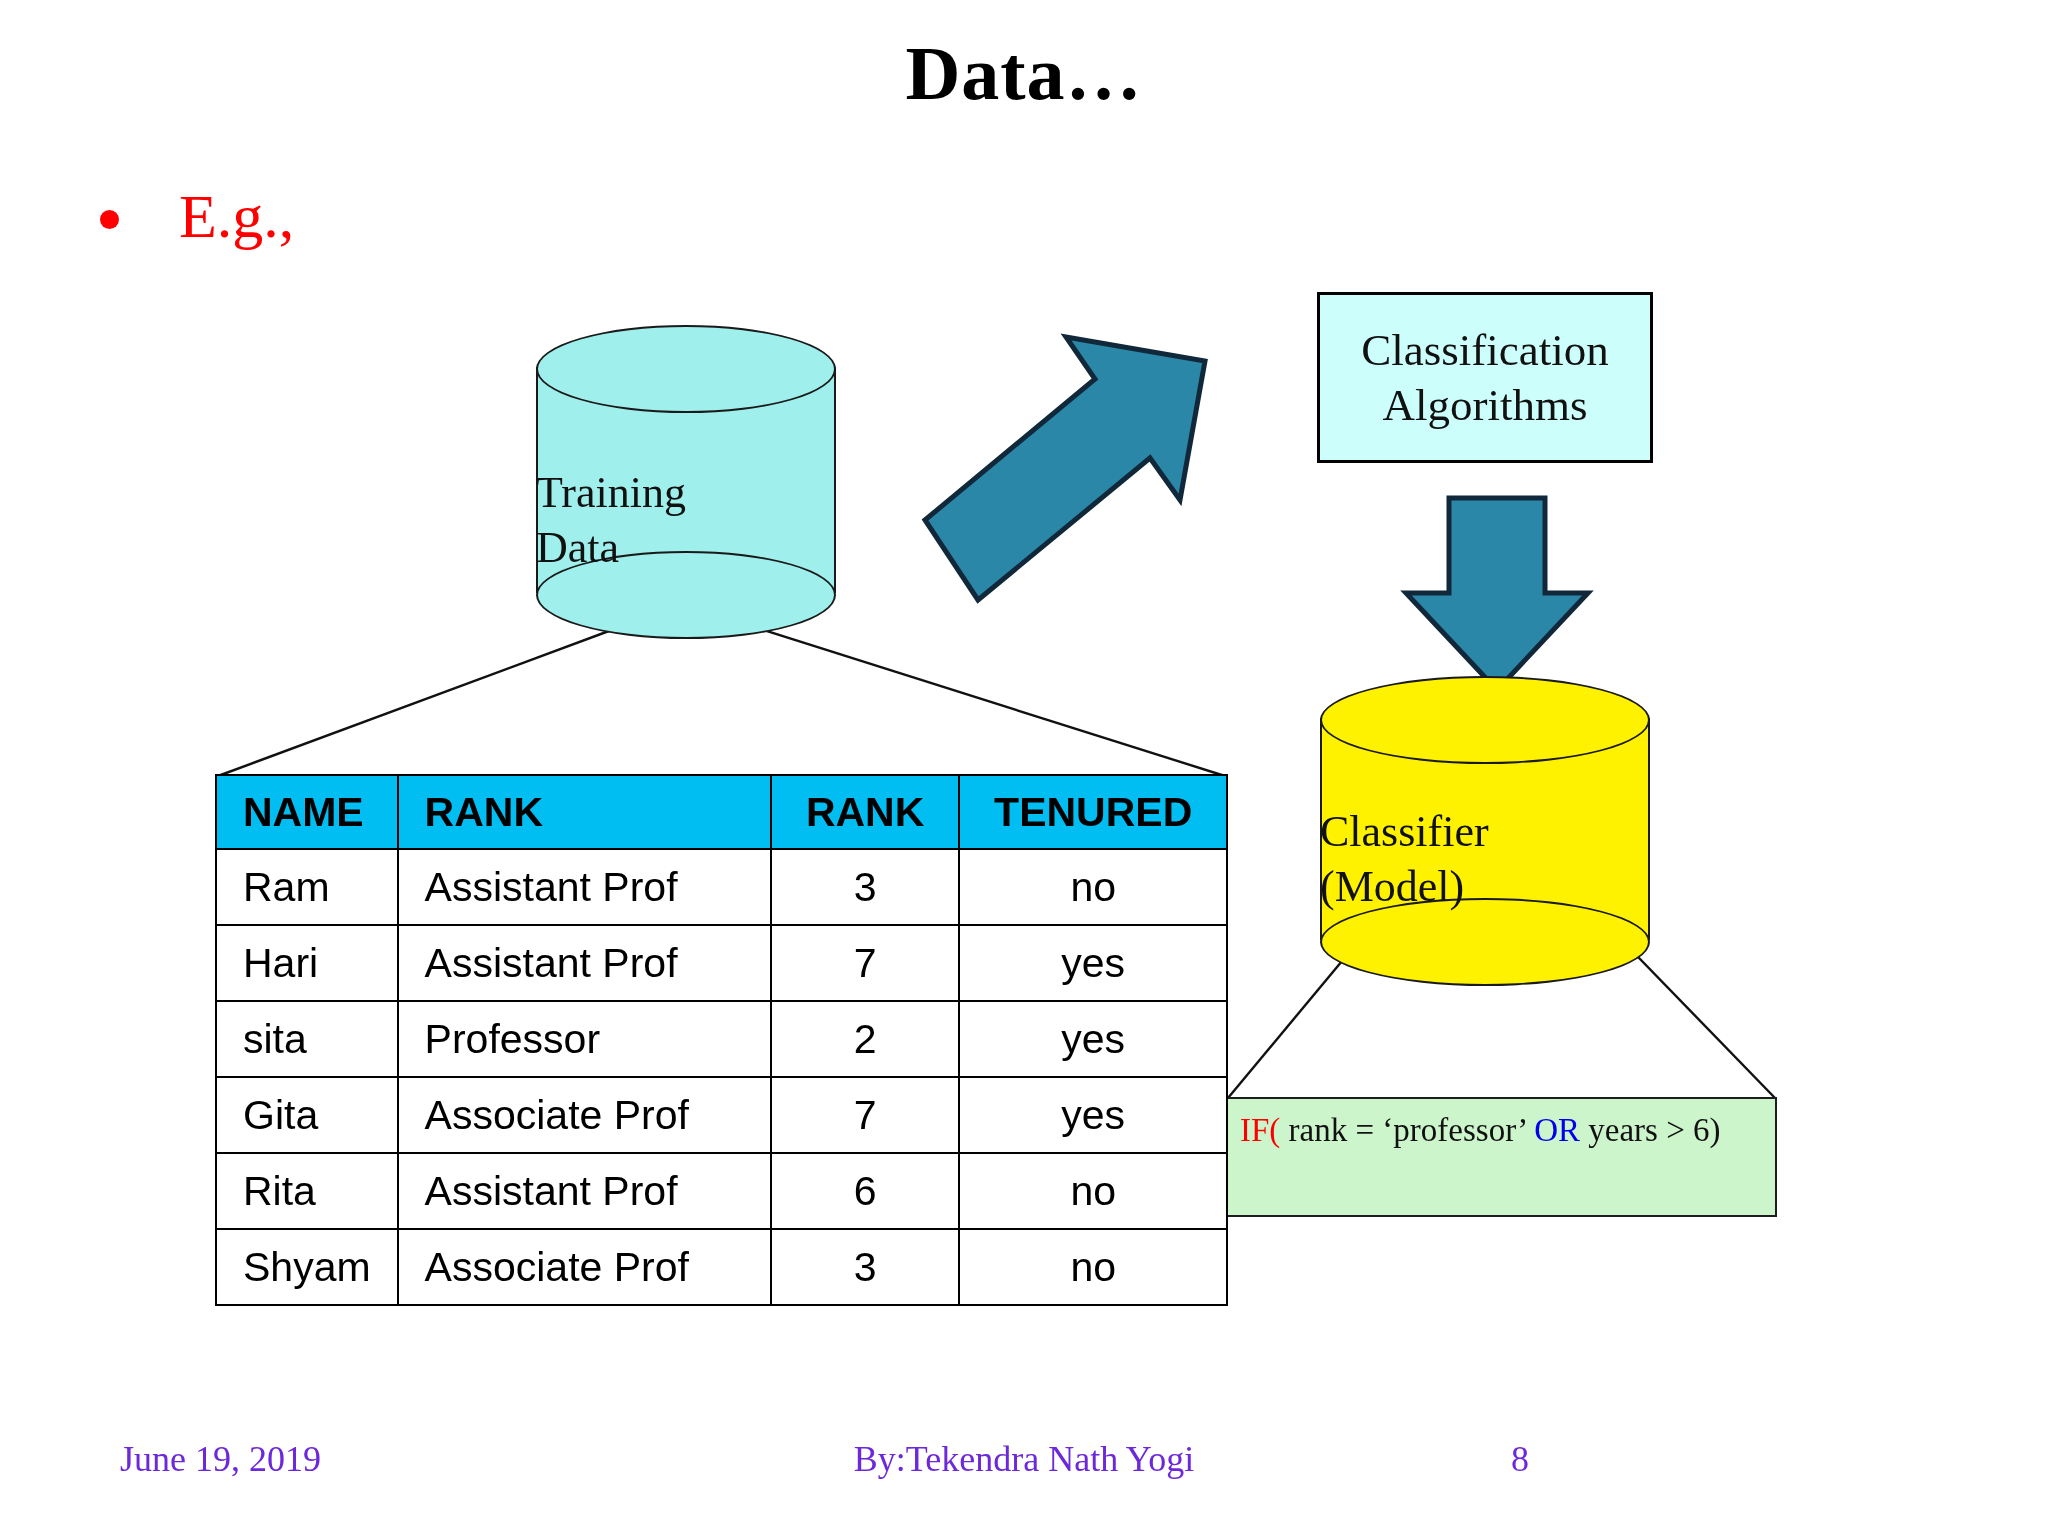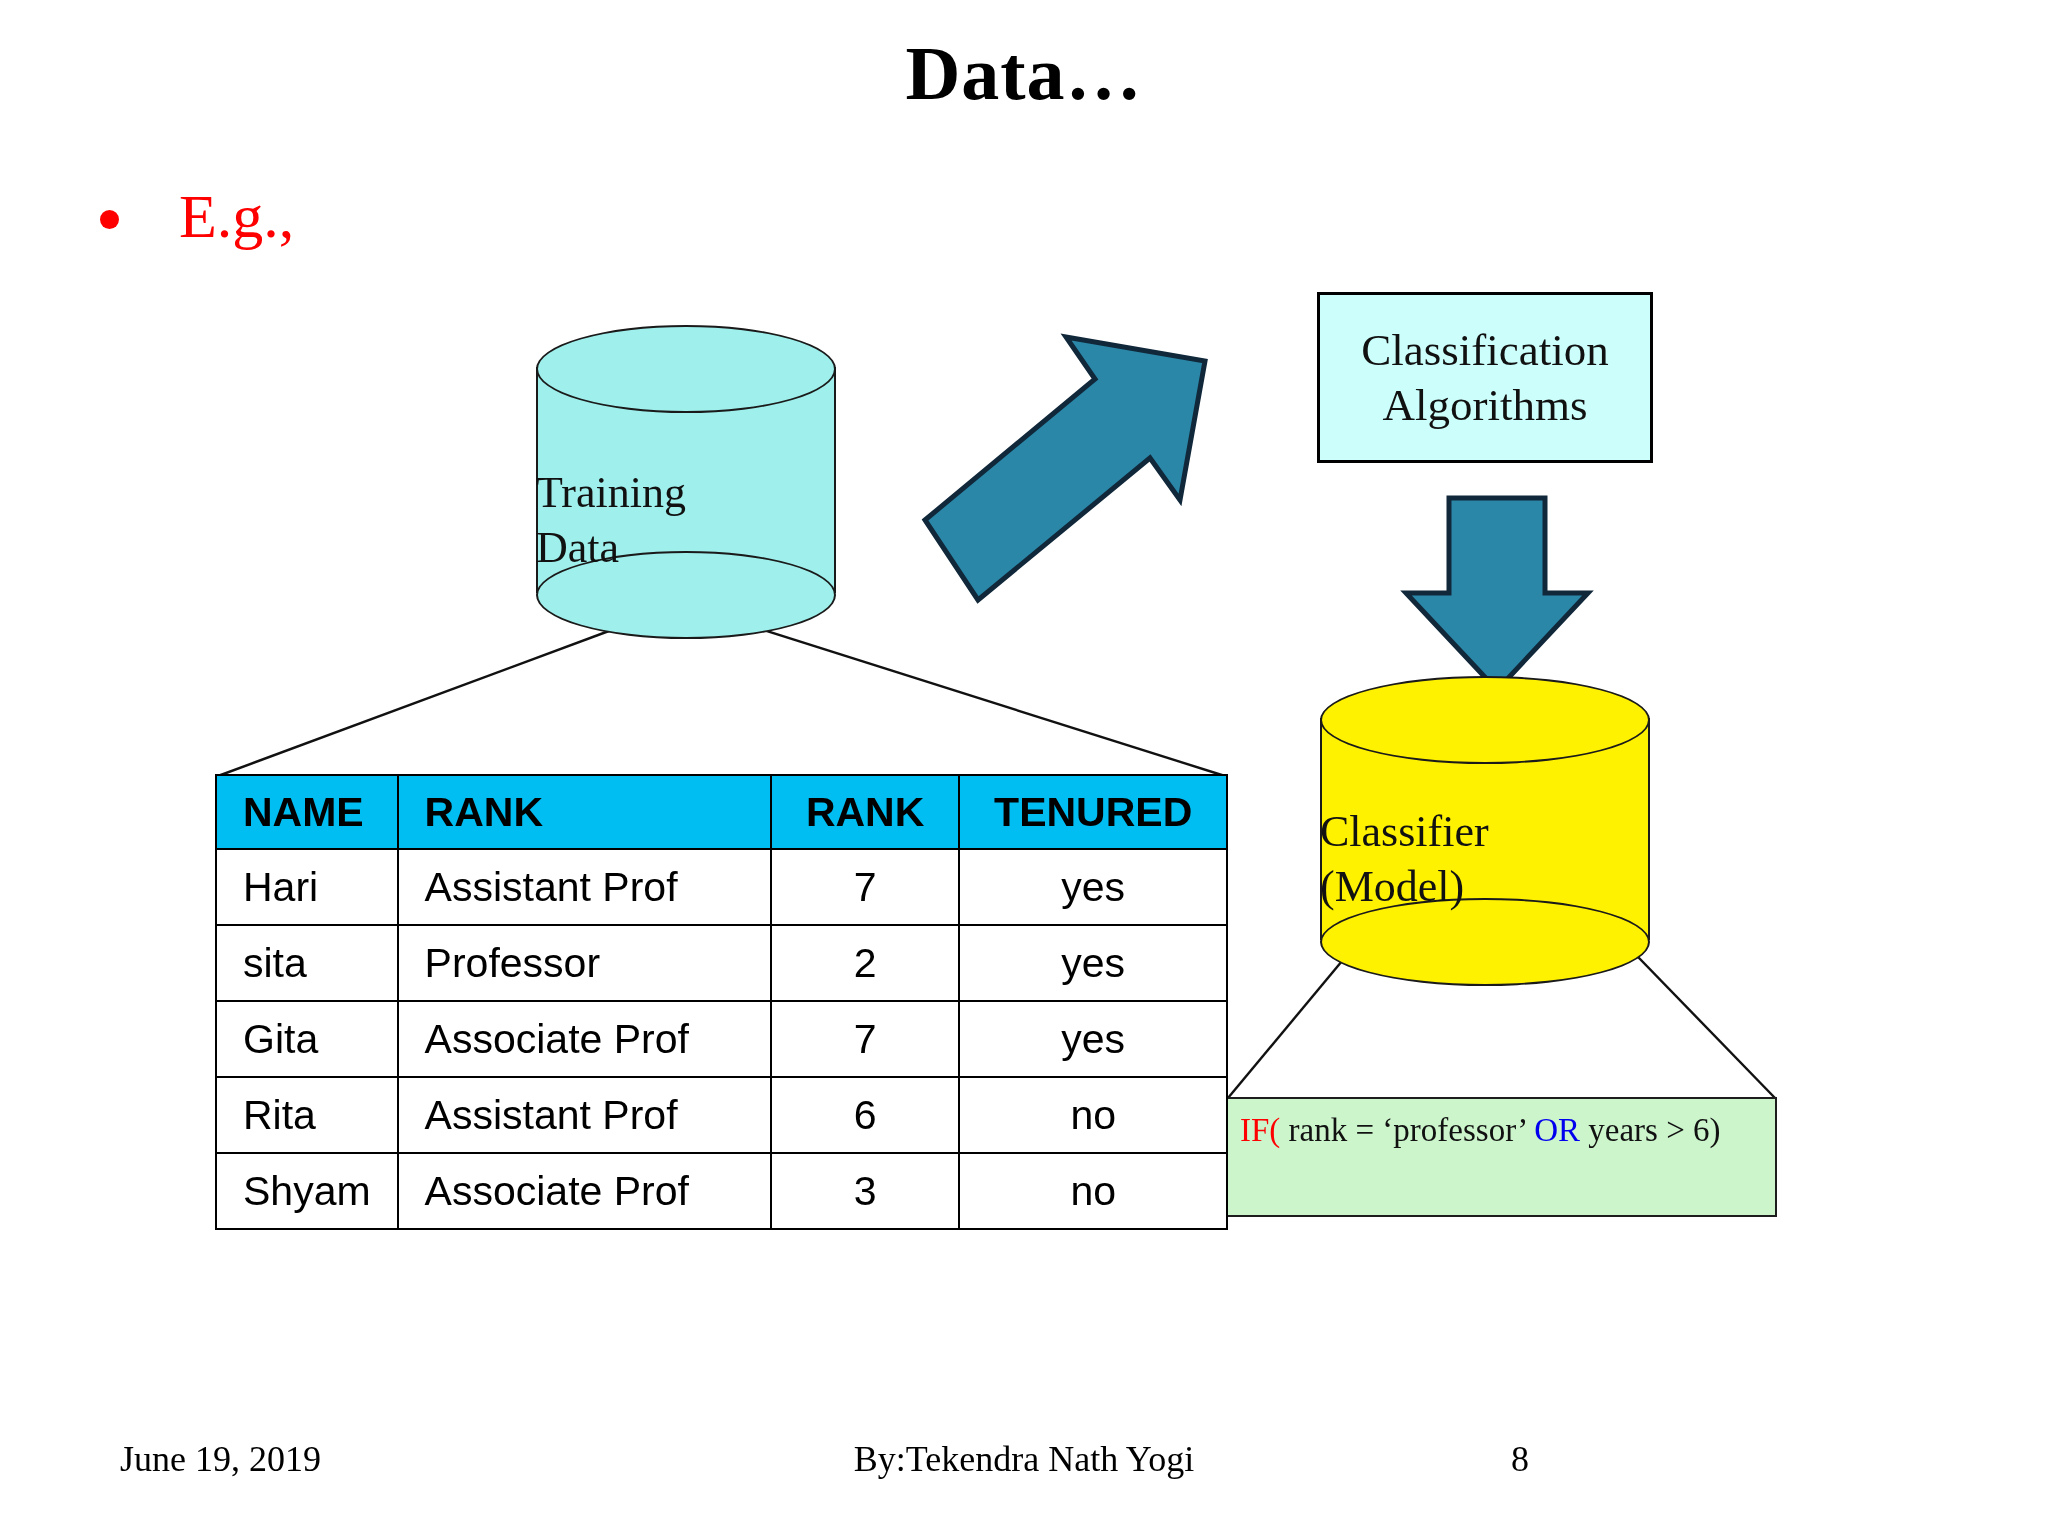--- a/index.html
+++ b/index.html
@@ -255,21 +255,21 @@
 
   
   #footer {
     position: absolute;
     left: 0;
     bottom: 58px;
     width: 2048px;
     height: 40px;
     font-family: "Liberation Serif", serif;
     font-size: 36px;
-    color: #000000;
+    color: #6d28d9;
   }
   #footer-date { position: absolute; left: 120px; top: 0; }
   #footer-author { position: absolute; left: 0; top: 0; width: 2048px; text-align: center; }
   #footer-page { position: absolute; left: 1490px; top: 0; width: 60px; text-align: center; }
 
   svg.overlay {
     position: absolute;
     left: 0;
     top: 0;
     width: 2048px;
@@ -349,20 +349,26 @@
     <thead>
       <tr>
         <th class="c-name">NAME</th>
         <th class="c-rank">RANK</th>
         <th class="c-years">RANK</th>
         <th class="c-tenured">TENURED</th>
       </tr>
     </thead>
     <tbody>
       <tr>
+        <td class="c-name">Ram</td>
+        <td class="c-rank">Assistant Prof</td>
+        <td class="c-years">3</td>
+        <td class="c-tenured">no</td>
+      </tr>
+      <tr>
         <td class="c-name">Hari</td>
         <td class="c-rank">Assistant Prof</td>
         <td class="c-years">7</td>
         <td class="c-tenured">yes</td>
       </tr>
       <tr>
         <td class="c-name">sita</td>
         <td class="c-rank">Professor</td>
         <td class="c-years">2</td>
         <td class="c-tenured">yes</td>

